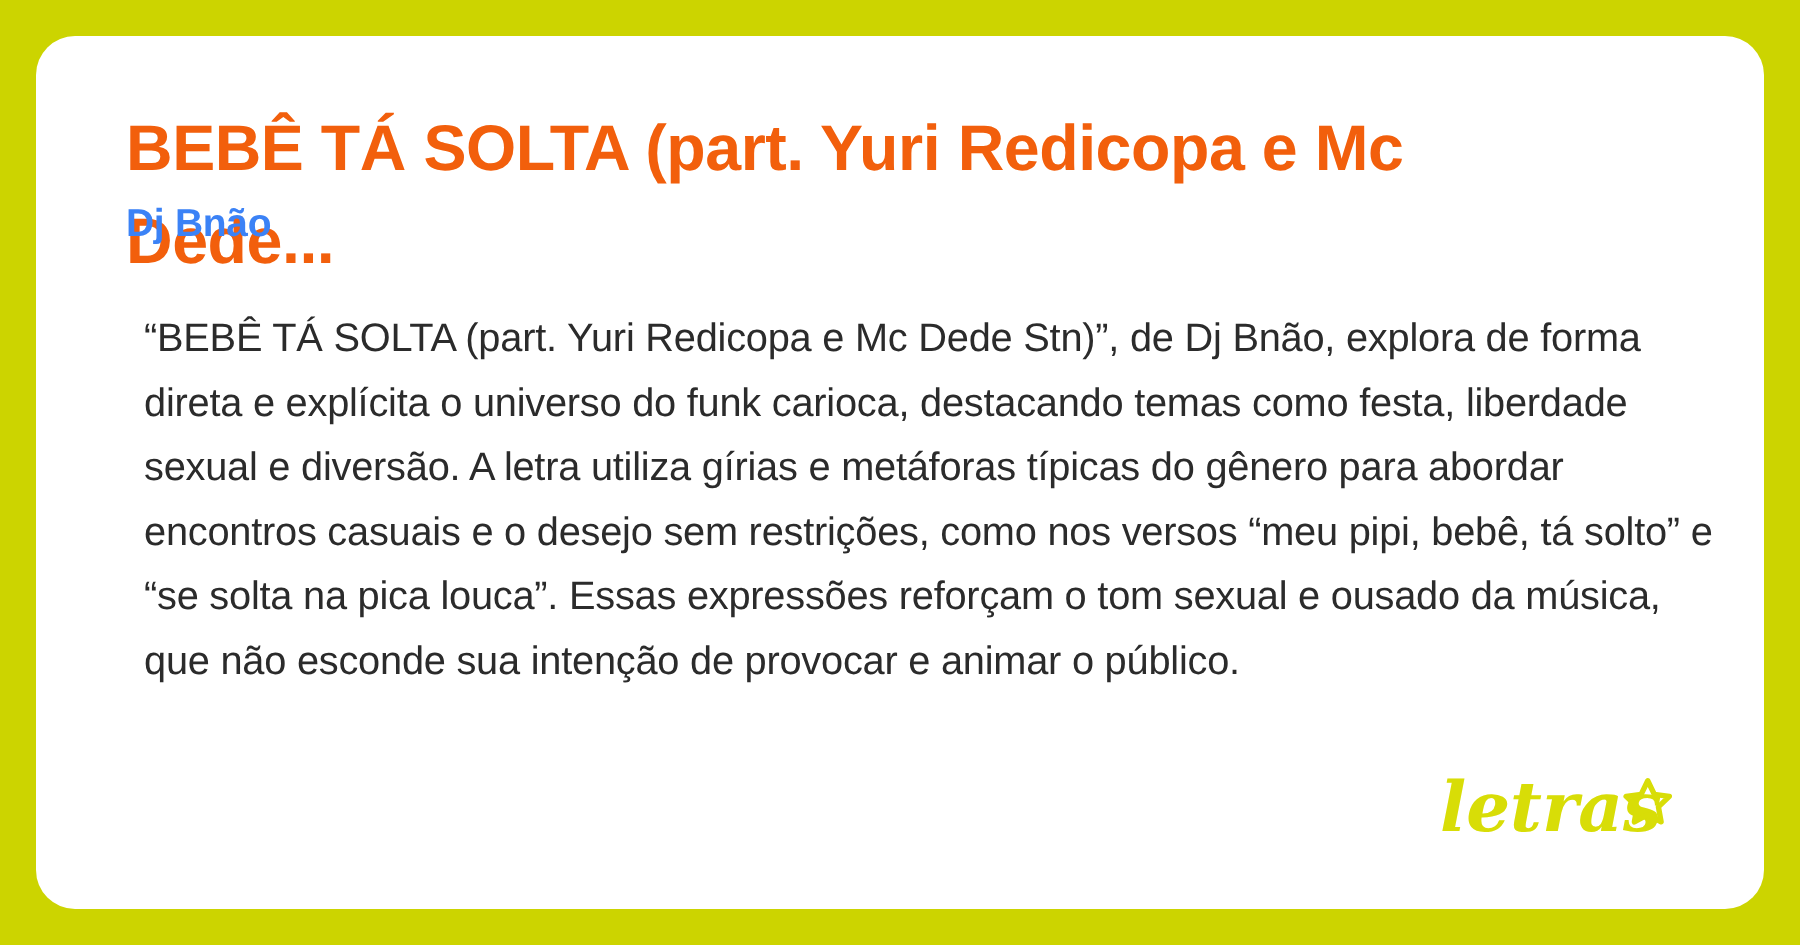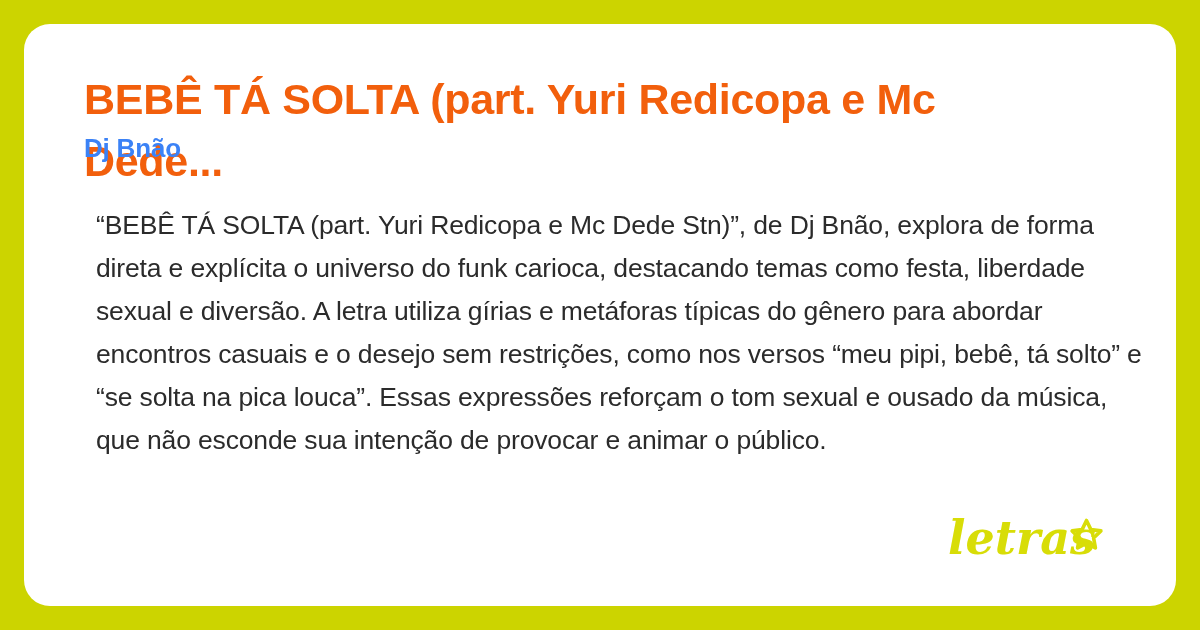--- a/index.html
+++ b/index.html
@@ -77,21 +77,21 @@
     font-size: 26.5px;
     line-height: 43px;
     font-weight: 400;
     color: #2b2b2b;
     letter-spacing: -0.15px;
   }
 
   
   .brand-logo {
     position: absolute;
-    right: 68px;
+    right: 56px;
     bottom: 38px;
     width: 160px;
     height: 58px;
     display: block;
   }
   .brand-logo svg { display: block; width: 100%; height: 100%; }
   .logo-wordmark {
     font-family: "DejaVu Serif", serif;
     font-style: italic;
     font-weight: 700;

